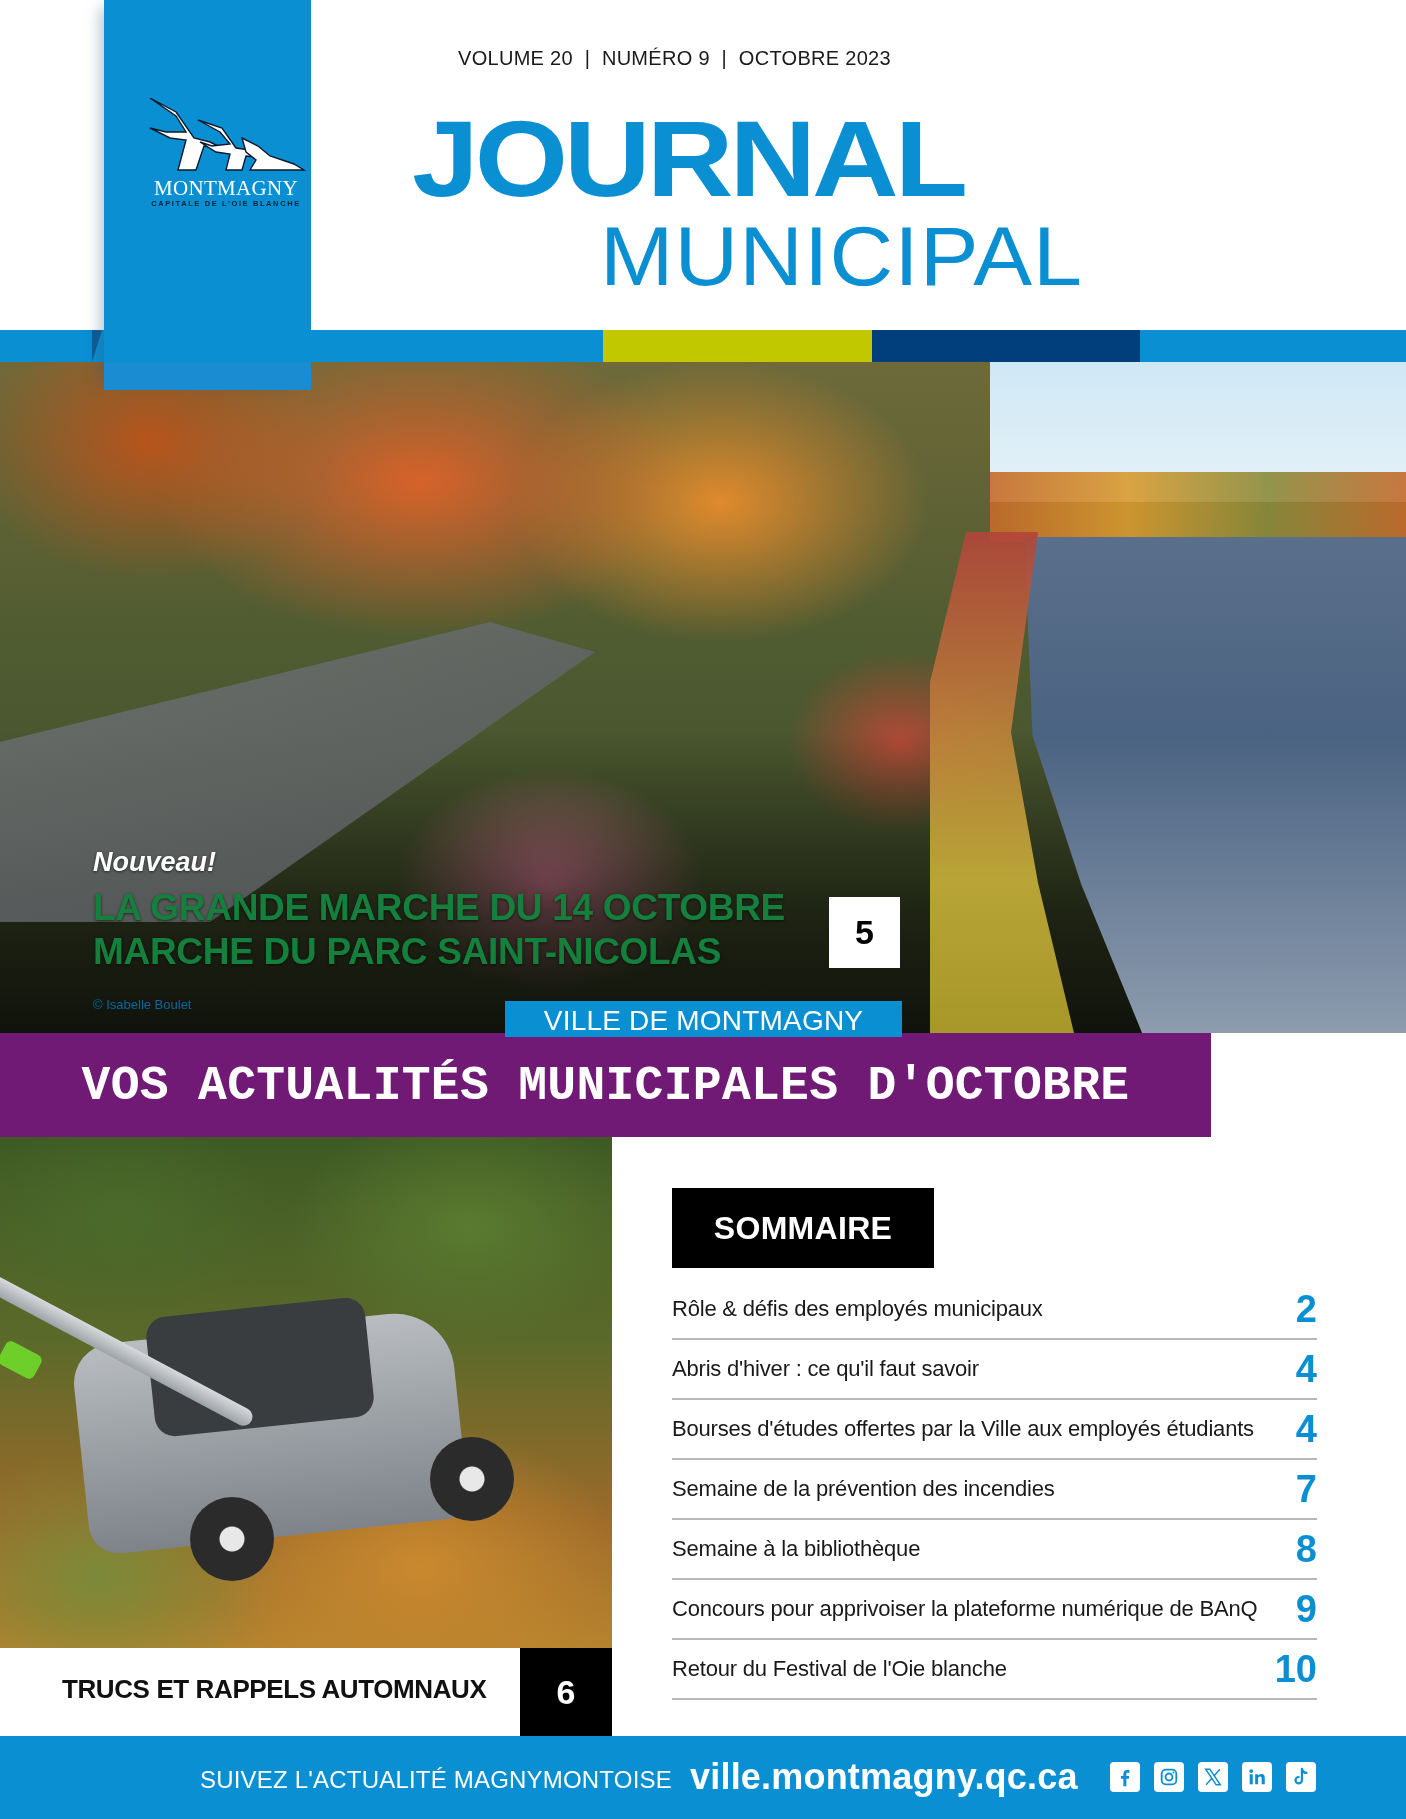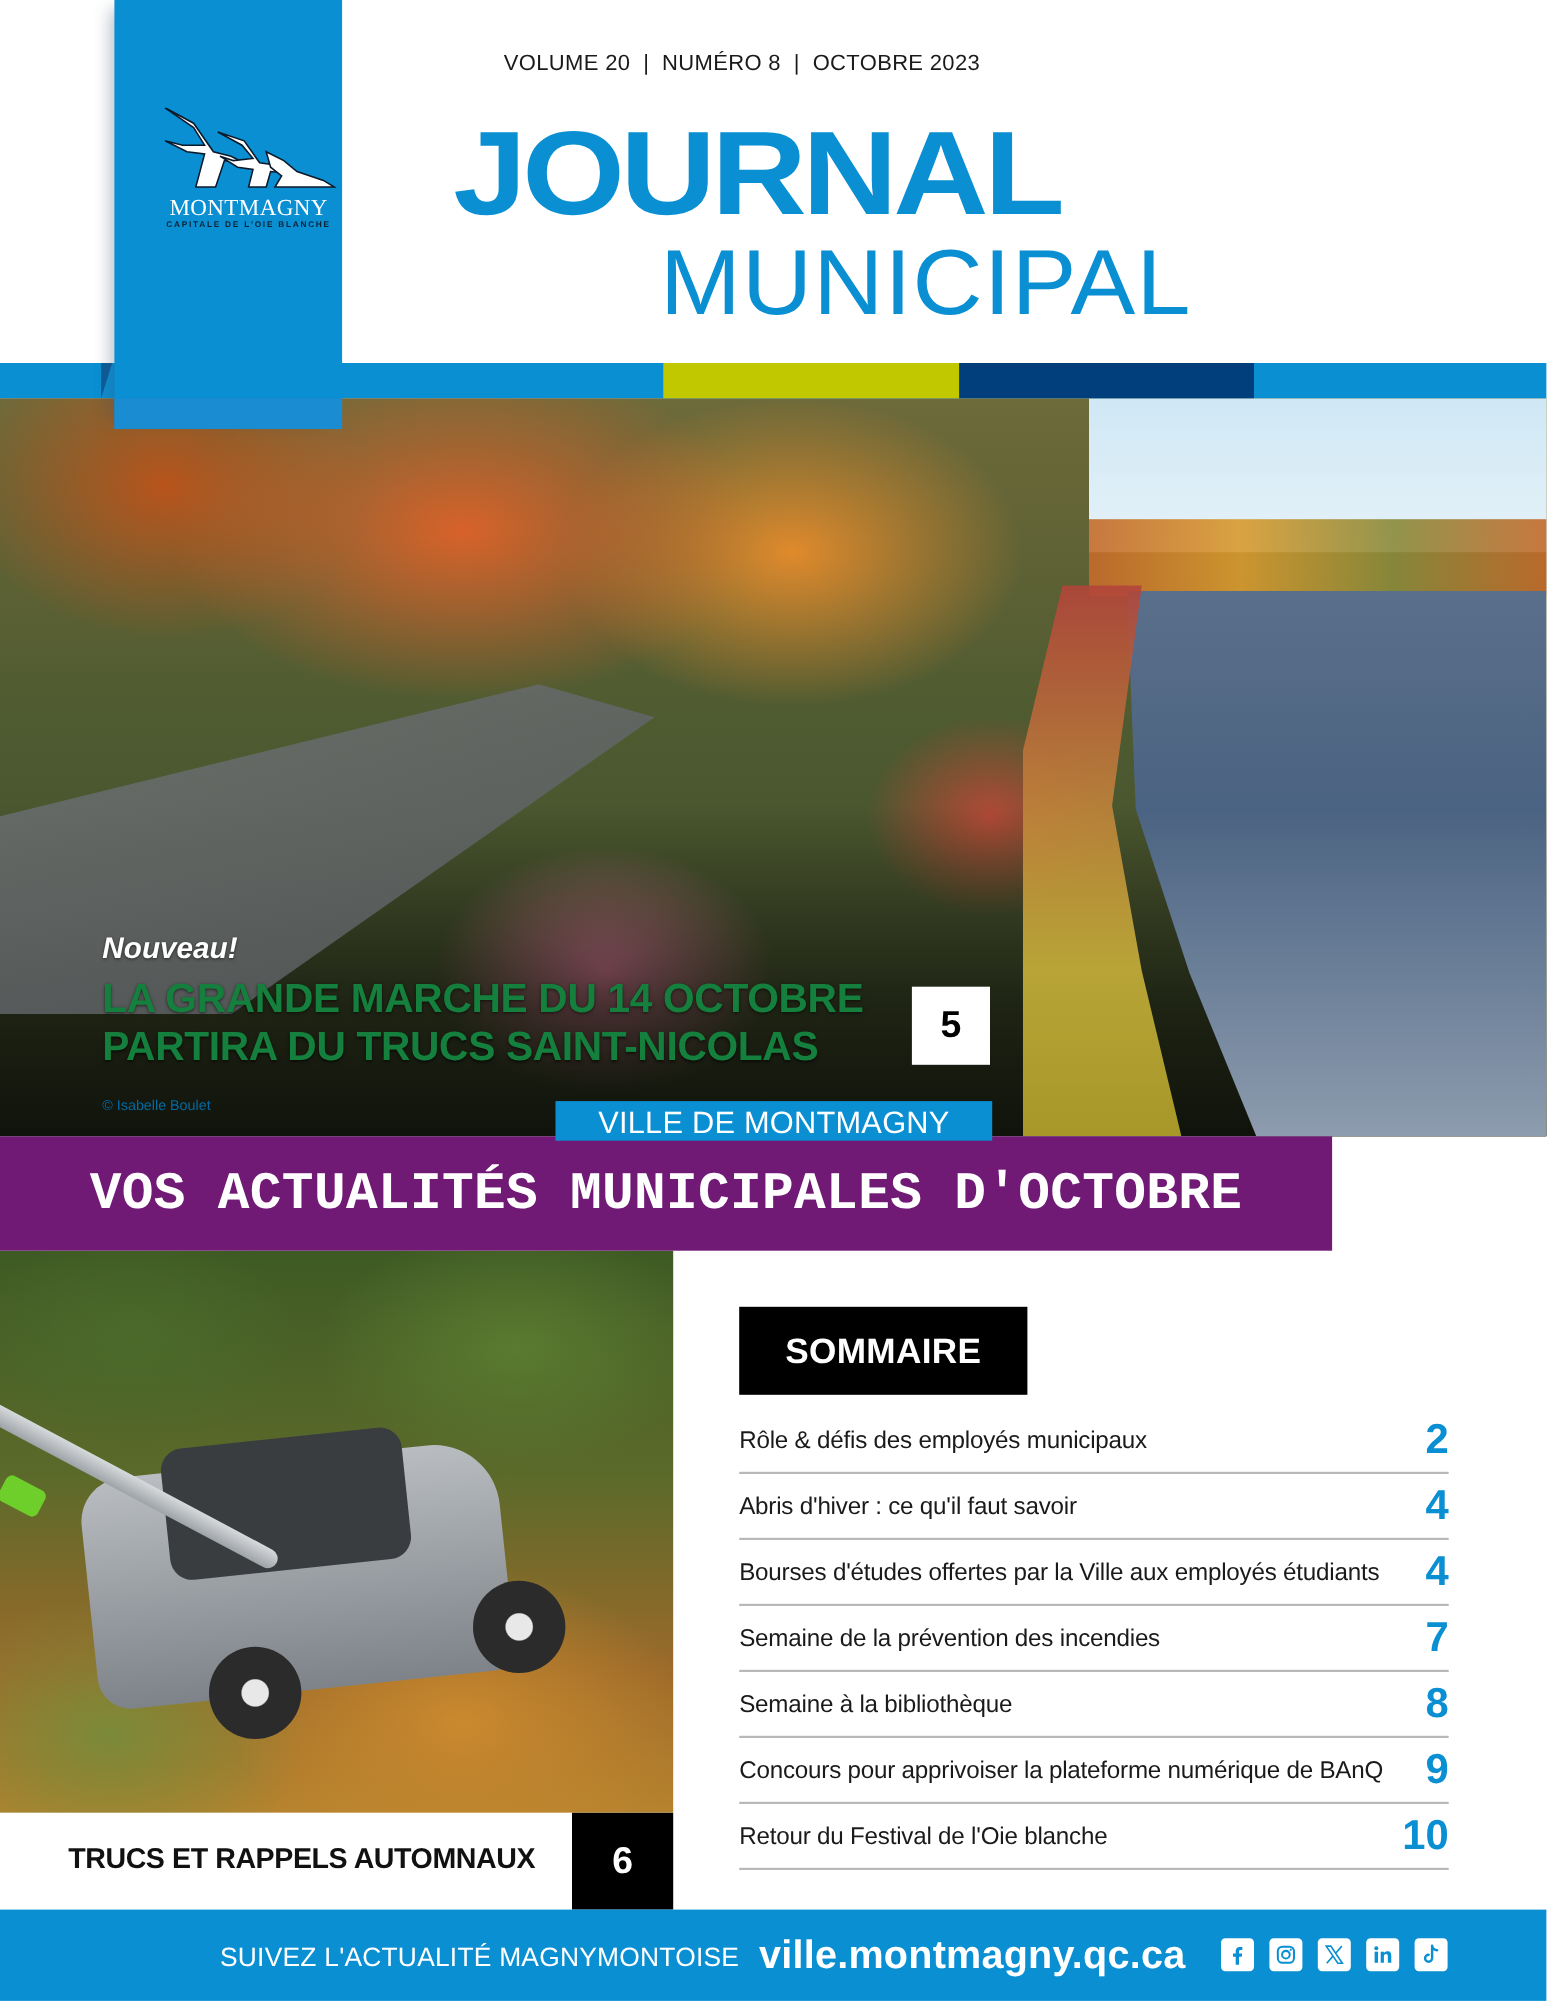--- a/index.html
+++ b/index.html
@@ -94,41 +94,41 @@
       <path d="M4 0 L30 18 L40 34 L20 34 L4 30 L24 40 L40 42 L32 72 L50 72 L58 48 L80 52 L64 44 L48 40 L30 14 Z"></path>
       <path d="M52 22 L74 34 L84 46 L66 48 L54 44 L70 54 L84 56 L80 72 L96 72 L100 58 L120 60 L104 52 L90 50 L76 30 Z"></path>
       <path d="M96 40 L112 48 L124 58 L148 66 L158 72 L104 72 L110 62 L100 54 Z"></path>
     </g>
   </svg>
   <div id="logo-name">MONTMAGNY</div>
   <div id="logo-tag">CAPITALE DE L'OIE BLANCHE</div>
   <div class="fade"></div>
 </div>
 
-<div id="issue-line" class="abs">VOLUME 20  |  NUMÉRO 8  |  OCTOBRE 2023</div>
+<div id="issue-line" class="abs">VOLUME 20  |  NUMÉRO 9  |  OCTOBRE 2023</div>
 <div id="title-journal" class="abs">JOURNAL</div>
 <div id="title-municipal" class="abs">MUNICIPAL</div>
 
 <div id="stripe" class="abs">
   <div id="stripe-notch"></div>
   <div id="stripe-lime" class="seg"></div>
   <div id="stripe-navy" class="seg"></div>
 </div>
 
 <div id="hero" class="abs">
   <div id="hero-sky"></div>
   <div id="hero-trees-far"></div>
   <div id="hero-river"></div>
   <div id="hero-shore"></div>
   <div id="hero-road"></div>
 </div>
 <div id="hero-kicker" class="abs">Nouveau!</div>
 <div id="hero-headline" class="abs">
   <div>LA GRANDE MARCHE DU 14 OCTOBRE</div>
-  <div>PARTIRA DU TRUCS SAINT-NICOLAS</div>
+  <div>MARCHE DU PARC SAINT-NICOLAS</div>
 </div>
 <div id="hero-page" class="abs">5</div>
 <div id="hero-credit" class="abs">© Isabelle Boulet</div>
 
 <div id="ville-tab" class="abs">VILLE DE MONTMAGNY</div>
 <div id="band" class="abs">
   <div id="band-title">VOS ACTUALITÉS MUNICIPALES D'OCTOBRE</div>
 </div>
 
 <div id="mower-photo" class="abs">

